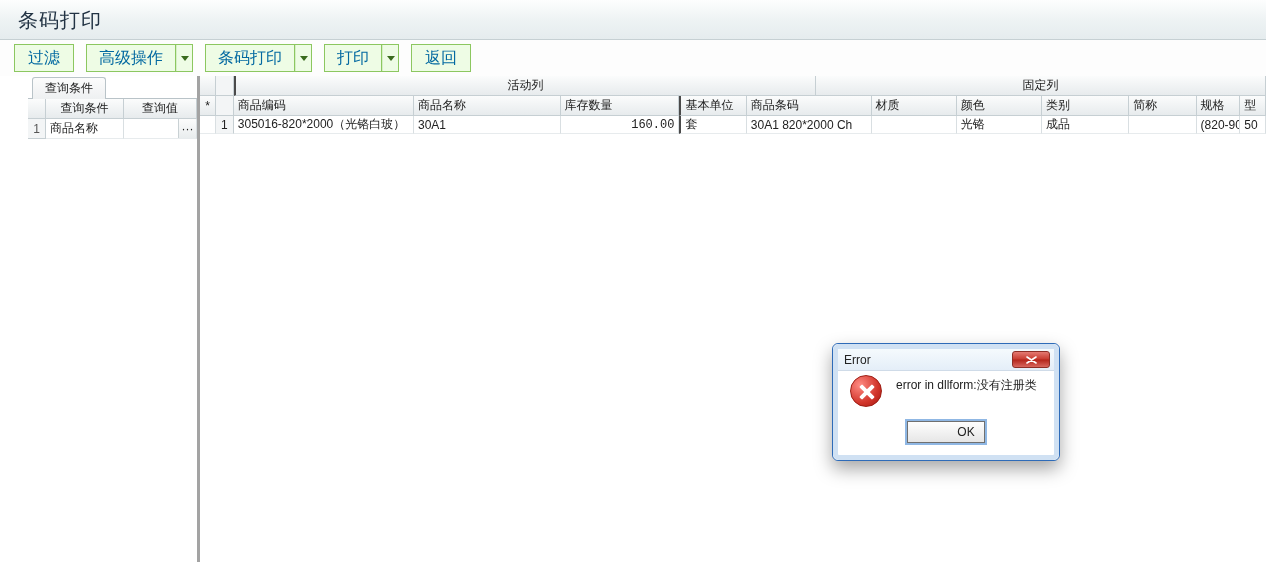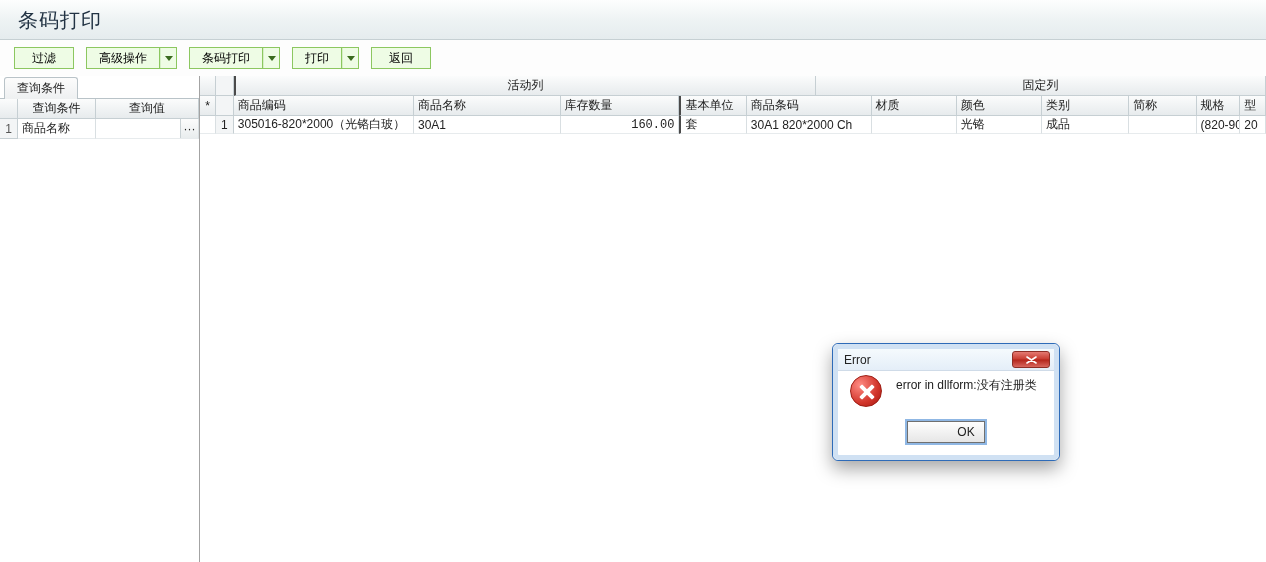--- a/index.html
+++ b/index.html
@@ -14,35 +14,35 @@
     color:#234; letter-spacing:1px;
   }
 
   
   .toolbar {
     height:36px; display:flex; align-items:center; gap:12px;
     padding:0 14px; background:#fdfdfd;
   }
   .btn {
     display:inline-flex; align-items:center; justify-content:center;
-    height:22px; min-width:60px; padding:0 12px;
-    background:#eefce5; border:1px solid #8cc760; color:#000000;
-    font-size:12px; cursor:default;
+    height:28px; min-width:60px; padding:0 12px;
+    background:#eefce5; border:1px solid #8cc760; color:#0369a1;
+    font-size:16px; cursor:default;
   }
   .btn.split { padding:0; }
   .btn.split .main { padding:0 12px; height:100%; display:flex; align-items:center; border-right:1px solid #8cc760; }
   .btn.split .dd { width:16px; height:100%; display:flex; align-items:center; justify-content:center; }
   .dd svg { width:8px; height:5px; display:block; }
   .btn.split .dd-sep { border-left:1px solid #d6f0c6; }
 
   
   .body { position:absolute; left:0; right:0; top:76px; bottom:0; display:flex; }
 
   
-  .sidebar { width:200px; border-right:1px solid #a3a3a3; display:flex; flex-direction:column; }
+  .sidebar { width:200px; border-right:3px solid #a3a3a3; display:flex; flex-direction:column;padding-left:28px; }
   .side-tab {
     width:74px; height:22px; border:1px solid #b9c3c8; border-bottom:none;
     margin-left:4px; background:linear-gradient(#fcfcfc,#eef0f1);
     display:flex; align-items:center; justify-content:center;
     border-top-left-radius:3px; border-top-right-radius:3px;
     position:relative; top:1px;
   }
   .side-box { flex:1; border-top:1px solid #b9c3c8; }
   .side-grid-head { display:flex; height:20px; }
   .h-cell {
@@ -226,21 +226,21 @@
       <div class="dcell w-code">305016-820*2000（光铬白玻）</div>
       <div class="dcell w-name">30A1</div>
       <div class="dcell w-qty">160.00</div>
       <div class="dcell w-unit">套</div>
       <div class="dcell w-bar">30A1 820*2000 Ch</div>
       <div class="dcell w-mtl"></div>
       <div class="dcell w-color">光铬</div>
       <div class="dcell w-cat">成品</div>
       <div class="dcell w-short"></div>
       <div class="dcell w-spec">(820-90</div>
-      <div class="dcell w-cut">20</div>
+      <div class="dcell w-cut">50</div>
     </div>
   </div>
 </div>
 
 <div class="dialog">
   <div class="dlg-outer">
     <div class="dlg-tb">
       <span>Error</span>
       <div class="dlg-close">
         <svg viewBox="0 0 11 8">

